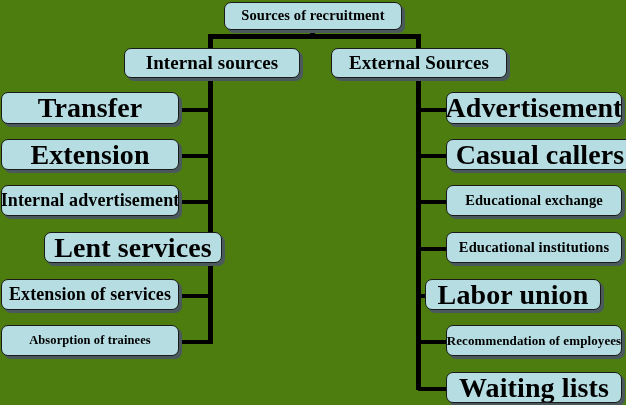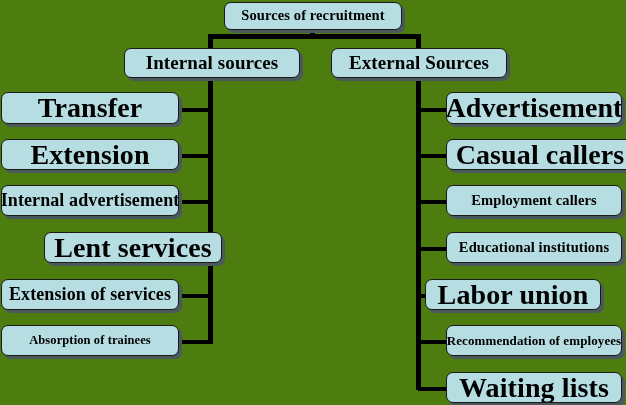--- a/index.html
+++ b/index.html
@@ -123,21 +123,21 @@
 
   <div class="node fs-xl" style="left:446px; top:92px; width:176px; height:32px;">
     <span class="node-label">Advertisement</span>
   </div>
 
   <div class="node fs-xl" style="left:446px; top:139px; width:188px; height:31px;">
     <span class="node-label">Casual callers</span>
   </div>
 
   <div class="node fs-md" style="left:446px; top:185px; width:176px; height:31px;">
-    <span class="node-label">Employment callers</span>
+    <span class="node-label">Educational exchange</span>
   </div>
 
   <div class="node fs-md" style="left:446px; top:232px; width:176px; height:31px;">
     <span class="node-label">Educational institutions</span>
   </div>
 
   <div class="node fs-xl" style="left:425px; top:279px; width:176px; height:31px;">
     <span class="node-label">Labor union</span>
   </div>
 

